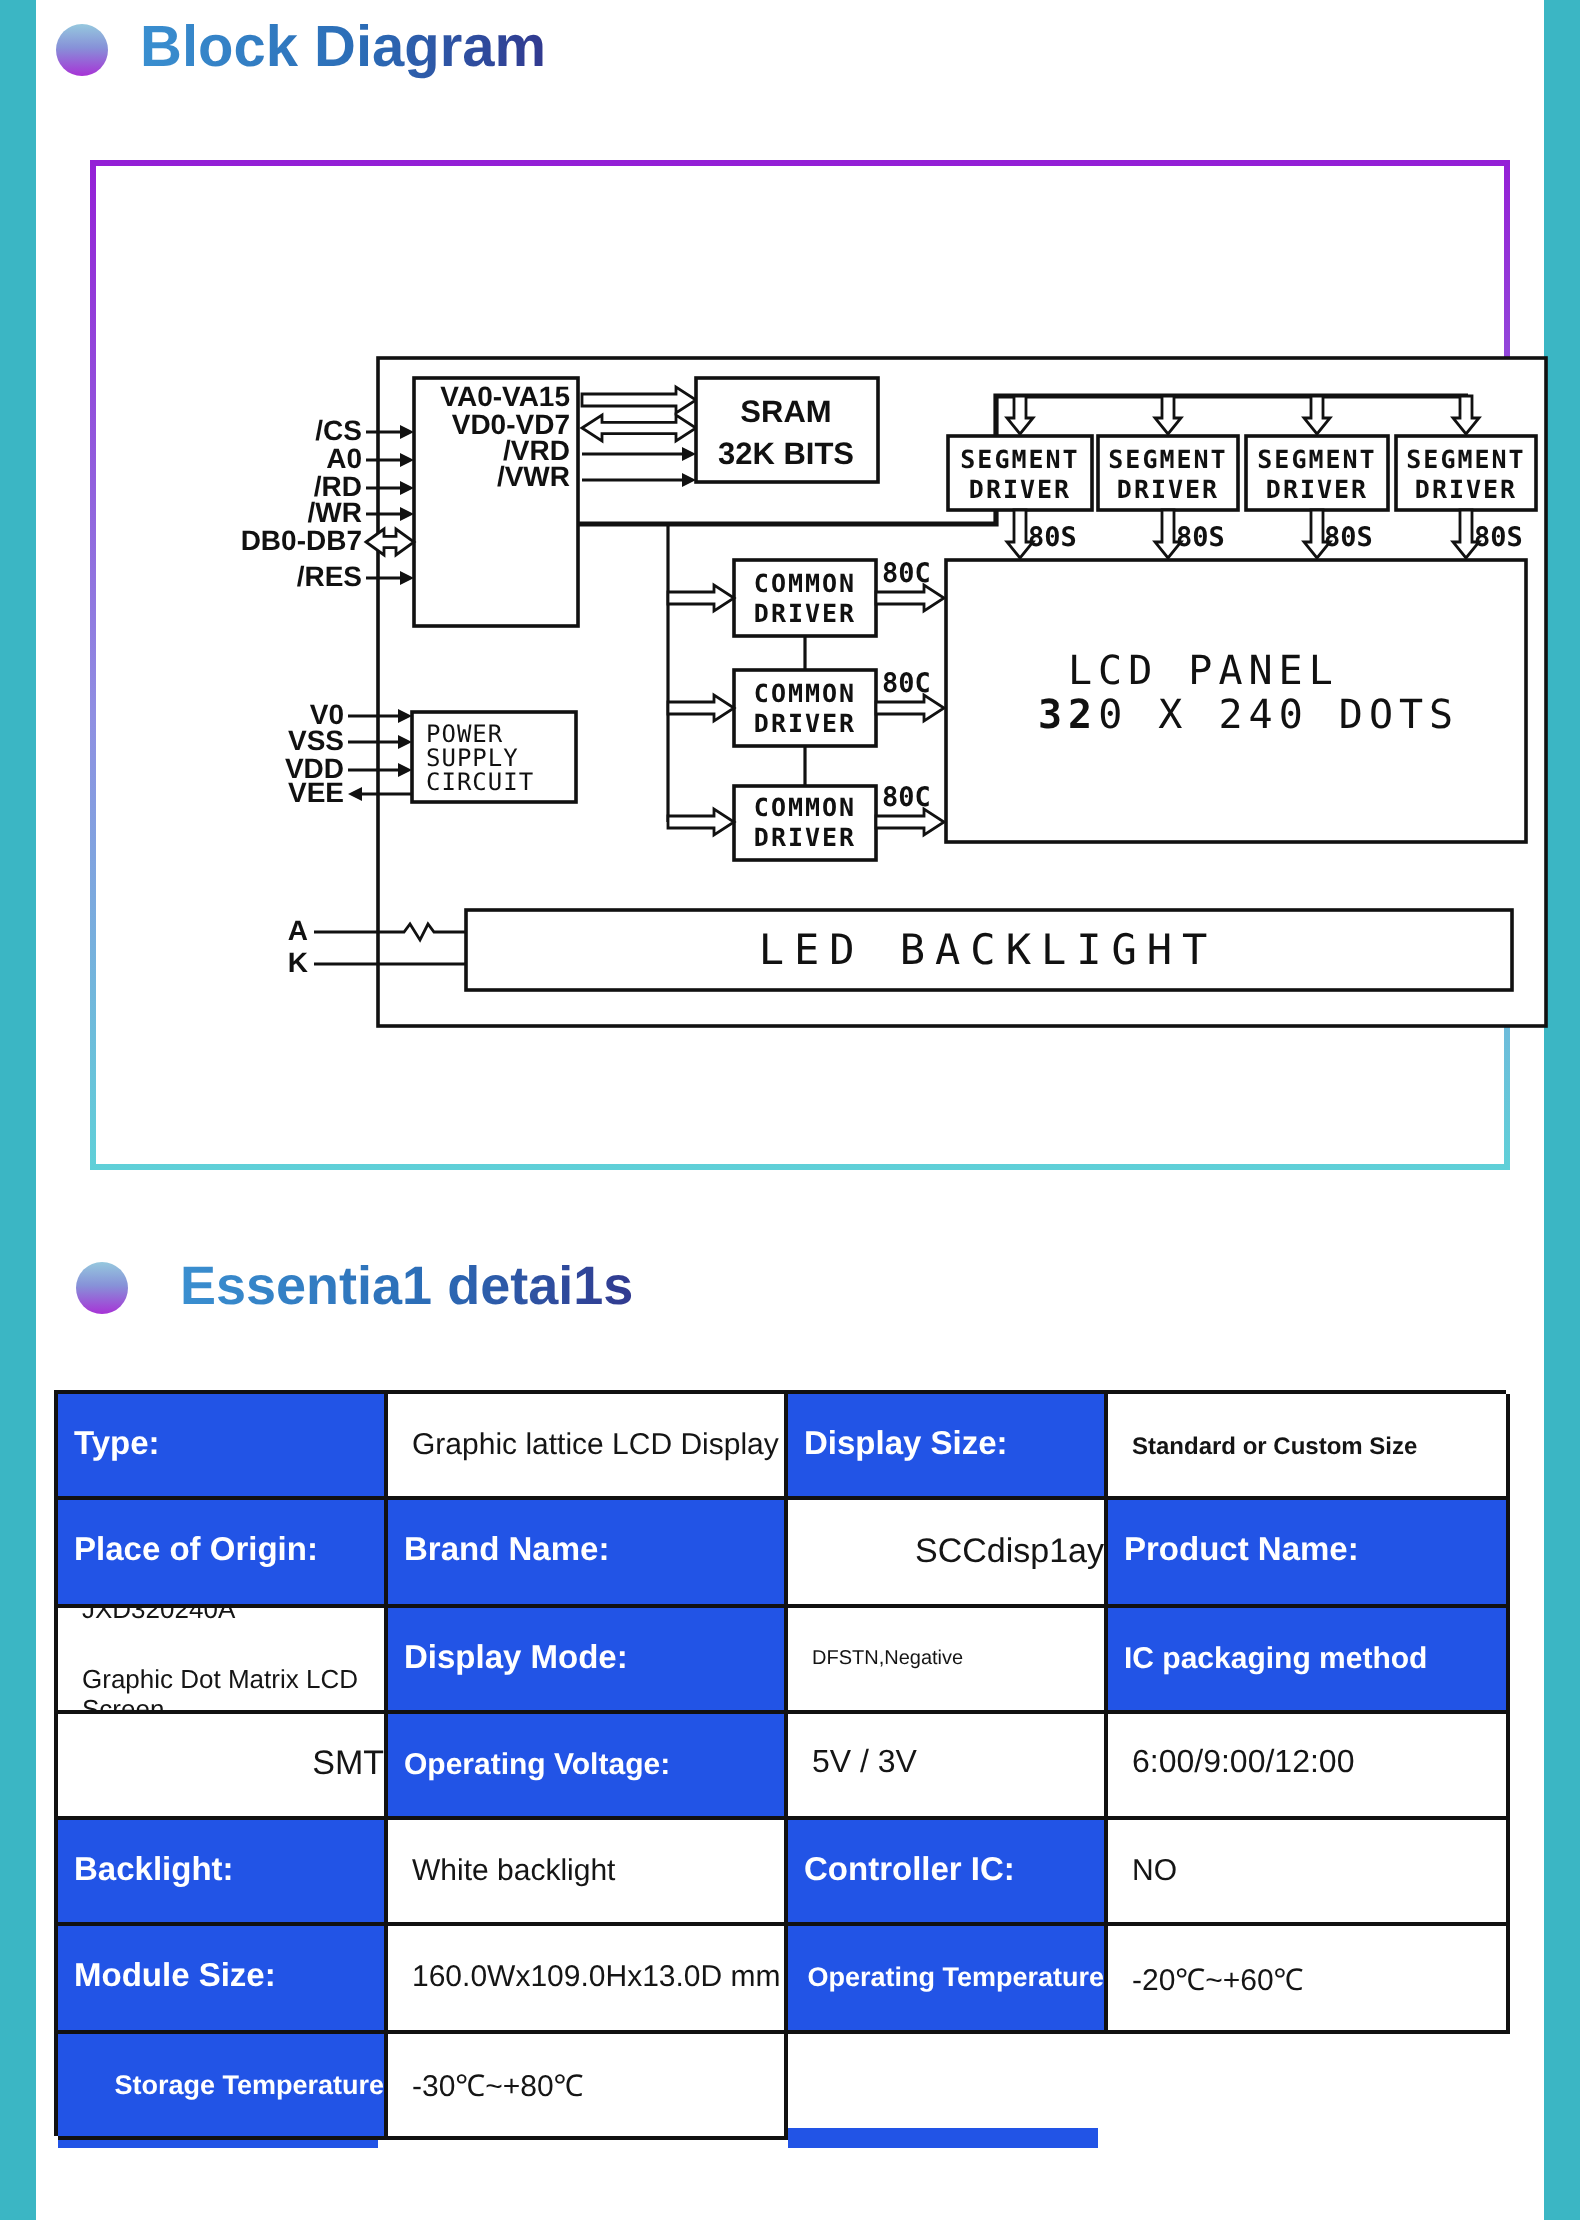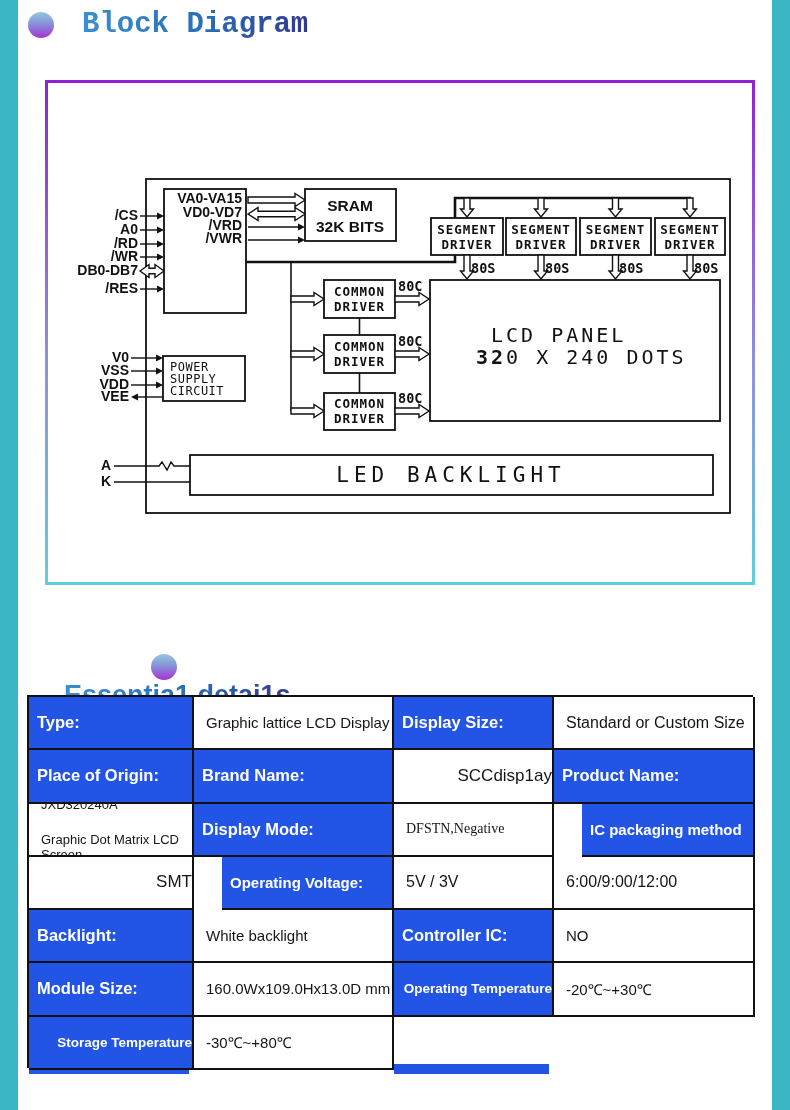--- a/index.html
+++ b/index.html
@@ -18,27 +18,27 @@
   .section-head{position:absolute;display:flex;align-items:center;}
   .bullet{width:26px;height:26px;border-radius:50%;
     background:linear-gradient(180deg,#96c8de 0%,#8792d8 45%,#a733d6 100%);}
   .head-title{font-weight:bold;color:var(--hblue);letter-spacing:0;}
   @supports (-webkit-background-clip: text){
     .head-title{
       background:linear-gradient(90deg,#3a8fd0 0%,#2b6cb6 55%,var(--hnavy) 100%);
       -webkit-background-clip:text;background-clip:text;color:transparent;}
   }
   #head1{left:28px;top:8px;}
-  #head1 .head-title{font-size:29px;margin-left:28px;font-family:Liberation Mono, monospace;}
-  #head2{left:38px;top:654px;flex-direction:column;}
+  #head1 .head-title{font-size:29px;margin-left:16px;}
+  #head2{left:38px;top:628px;}
   #head2 .head-title{font-size:27px;margin-left:26px;}
 
   .diagram-frame{position:absolute;left:45px;top:80px;width:710px;height:505px;
     padding:3px;background:linear-gradient(180deg,#941fd6 0%,#8f8fe2 55%,#5fd0d8 100%);}
-  .diagram-inner{width:100%;height:100%;background:#fff;}
+  .diagram-inner{width:100%;height:100%;background:#fff;padding-left:43px;}
 
   
   .ln{stroke:var(--ink);stroke-width:1.6;fill:none;}
   .thin{stroke:var(--ink);stroke-width:1.4;fill:none;}
   .bus{stroke:var(--ink);stroke-width:2.6;fill:none;}
   .box{fill:#fff;stroke:var(--ink);stroke-width:1.8;}
   .haro{fill:#fff;stroke:var(--ink);stroke-width:1.4;}
   .sld{fill:var(--ink);stroke:none;}
   text{fill:var(--ink);}
   .sig{font:bold 14px "Liberation Sans", sans-serif;}
@@ -51,26 +51,26 @@
   .led{font-size:21px;letter-spacing:5px;}
 
   
   .spec-table{position:absolute;left:27px;top:695px;width:726px;height:373px;
     display:grid;grid-template-columns:165px 200px 160px 201px;
     grid-template-rows:repeat(7,53.28px);
     border-top:2px solid var(--ink);border-left:2px solid var(--ink);}
   .cell{border-right:2px solid var(--ink);border-bottom:2px solid var(--ink);
     display:flex;flex-direction:column;justify-content:center;overflow:hidden;}
   .lab{background:var(--blue);color:#fff;font-weight:bold;font-size:16.5px;padding-left:8px;}
-  .lab-sm{font-size:15px;margin-left:28px;}
+  .lab-sm{font-size:15px;}
   .lab-xs{font-size:13.5px;padding-left:5px;text-align:right;}
   .val{background:#fff;color:#151515;font-size:15px;padding-left:12px;}
   .v13{font-size:13px;gap:20px;}
-  .v13b{font-size:16px;font-weight:normal;}
-  .v14{font-size:14px;font-family:Liberation Serif, serif;}
+  .v13b{font-size:12px;font-weight:bold;}
+  .v14{font-size:10px;}
   .v16{font-size:16px;}
   .v17{font-size:17px;text-align:right;}
   .bleed{position:absolute;top:1064px;height:10px;background:var(--blue);}
   #bleed1{left:29px;width:160px;}
   #bleed2{left:394px;width:155px;}
 </style>
 </head>
 <body>
 
 <div class="strip left"></div>
@@ -261,16 +261,16 @@
   <div class="cell val v16">6:00/9:00/12:00</div>
   <div class="cell lab">Backlight:</div>
   <div class="cell val">White backlight</div>
 
   <div class="cell lab">Controller IC:</div>
   <div class="cell val">NO</div>
   <div class="cell lab">Module Size:</div>
   <div class="cell val">160.0Wx109.0Hx13.0D mm</div>
 
   <div class="cell lab lab-xs">Operating Temperature</div>
-  <div class="cell val">-20℃~+30℃</div>
+  <div class="cell val">-20℃~+60℃</div>
   <div class="cell lab lab-xs">Storage Temperature</div>
   <div class="cell val">-30℃~+80℃</div>
 </div>
 
 </body></html>

